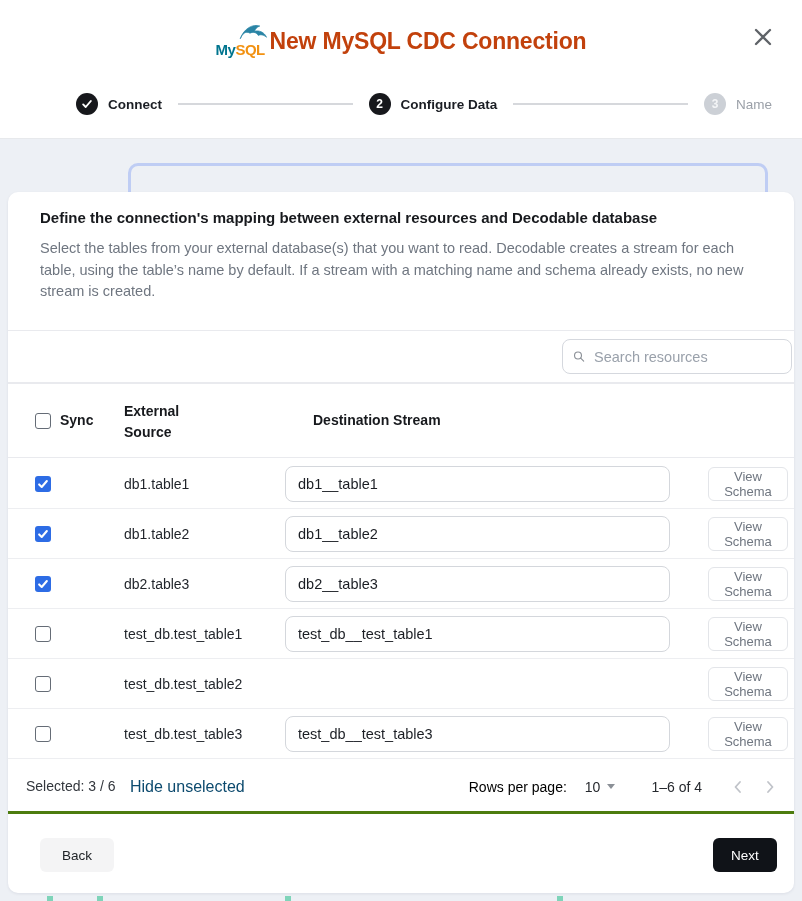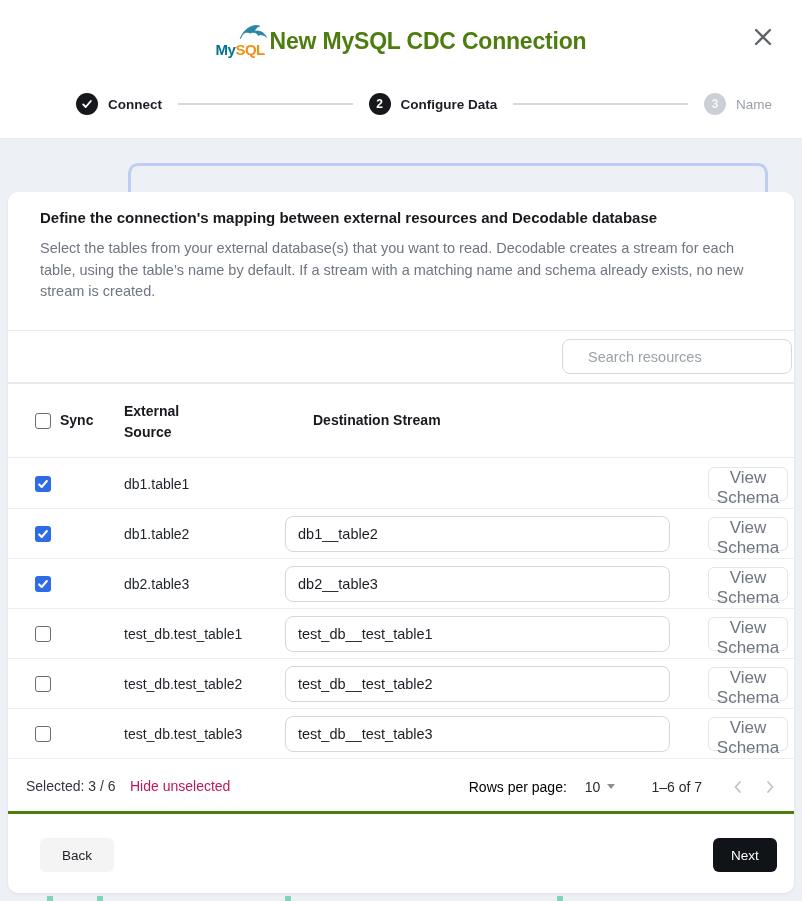--- a/index.html
+++ b/index.html
@@ -8,21 +8,21 @@
   #app { position:relative; width:802px; height:901px; background:#edf0f5; overflow:hidden; }
 
   
   .top-header { position:absolute; left:0; top:0; width:802px; height:139px; background:#ffffff; border-bottom:1px solid #e7e9ec; }
   .title-row { position:absolute; left:0; top:18px; width:100%; height:46px; display:flex; align-items:center; justify-content:center; }
   .mysql-logo { position:relative; width:54px; height:38px; flex:0 0 auto; }
   .mysql-logo .logo-text { position:absolute; left:0; bottom:2px; font-size:15px; font-weight:700; letter-spacing:-0.5px; }
   .mysql-logo .logo-my { color:#00758f; }
   .mysql-logo .logo-sql { color:#f29111; }
   .mysql-logo svg { position:absolute; right:2px; top:0; }
-  .modal-title { font-size:23px; font-weight:700; color:#4d7c0f; letter-spacing:-0.2px; }
+  .modal-title { font-size:23px; font-weight:700; color:#c2410c; letter-spacing:-0.2px; }
   .close-btn { position:absolute; right:26px; top:24px; width:26px; height:26px; cursor:pointer; display:flex; align-items:center; justify-content:center; }
 
   
   .stepper { position:absolute; left:28px; right:30px; top:92px; height:24px; display:flex; align-items:center;padding-left:48px; }
   .step { display:flex; align-items:center; gap:10px; flex:0 0 auto; }
   .step-circle { width:22px; height:22px; border-radius:50%; display:flex; align-items:center; justify-content:center; font-size:12px; font-weight:600; }
   .step-circle.done, .step-circle.active { background:#17181c; color:#ffffff; }
   .step-circle.todo { background:#ccd0d6; color:#f4f5f7; }
   .step-label { font-size:13.5px; font-weight:600; color:#1b1e24; }
   .step-label.todo { color:#9ba0a8; font-weight:500; }
@@ -31,45 +31,45 @@
   
   .blue-card { position:absolute; left:128px; top:163px; width:640px; height:60px; border:3px solid #bfcdf4; border-radius:10px; }
 
   
   .panel { position:absolute; left:8px; top:192px; width:786px; height:701px; background:#ffffff; border-radius:10px; box-shadow:0 1px 3px rgba(20,30,60,0.08); }
   .panel-heading { position:absolute; left:32px; top:17px; font-size:15px; font-weight:700; color:#17191d; }
   .panel-desc { position:absolute; left:32px; top:46px; width:722px; font-size:14.5px; line-height:21.5px; color:#6f7680; }
   .hr { position:absolute; left:0; width:100%; height:1px; background:#e9eaee; }
 
   
-  .search-box { position:absolute; left:554px; top:147px; width:230px; height:35px; border:1px solid #d5d8de; border-radius:8px; background:#fff; display:flex; align-items:center; padding:0 16px; gap:9px; }
+  .search-box { position:absolute; left:554px; top:147px; width:230px; height:35px; border:1px solid #d5d8de; border-radius:8px; background:#fff; display:flex; align-items:center; padding:0 10px; gap:9px; }
   .search-box input { border:none; outline:none; flex:1; font-size:14.5px; color:#1b1e24; font-family:inherit; background:transparent; }
   .search-box input::placeholder { color:#9aa1ab; }
 
   
   .thead { position:absolute; left:0; top:191px; width:100%; height:75px; border-top:1px solid #e9eaee; border-bottom:1px solid #e9eaee; }
   .th-sync { position:absolute; left:52px; top:28px; font-size:14px; font-weight:700; color:#17191d; }
   .th-source { position:absolute; left:116px; top:17px; width:76px; font-size:14px; font-weight:700; color:#17191d; line-height:21px; }
   .th-stream { position:absolute; left:277px; top:28px; font-size:14px; font-weight:700; color:#17191d;margin-left:28px; }
   .cb { position:absolute; left:27px; width:16px; height:16px; border-radius:3px; cursor:pointer; }
   .cb.unchecked { border:1.6px solid #656c76; background:#fff; }
   .cb.checked { background:#2d6ce5; display:flex; align-items:center; justify-content:center; }
   .thead .cb { top:29px; }
 
   .rows { position:absolute; left:0; top:267px; width:100%;text-decoration:underline; }
   .trow { position:relative; width:100%; height:50px; border-bottom:1px solid #edeef1; }
   .trow .cb { top:17px; }
   .row-source { position:absolute; left:116px; top:17px; font-size:14px; color:#1f2329; }
   .row-input { position:absolute; left:277px; top:7px; width:385px; height:36px; border:1px solid #d4d7dc; border-radius:8px; font-size:14.5px; color:#1b1e24; padding:0 12px; font-family:inherit; outline:none; background:#fff; }
-  .row-btn { position:absolute; left:700px; top:8px; width:80px; height:34px; border:1px solid #e3e5e9; background:#fff; border-radius:6px; font-size:17px; color:#6f7680; font-family:inherit; cursor:pointer; }
+  .row-btn { position:absolute; left:700px; top:8px; width:80px; height:34px; border:1px solid #e3e5e9; background:#fff; border-radius:6px; font-size:13px; color:#6f7680; font-family:inherit; cursor:pointer; }
 
   
   .tfoot { position:absolute; left:0; top:567px; width:100%; height:55px; border-bottom:3px solid #4d7c0f; }
   .selected-text { position:absolute; left:18px; top:19px; font-size:14px; color:#32363c; }
-  .hide-link { position:absolute; left:122px; top:19px; font-size:14px; color:#be185d; cursor:pointer; }
+  .hide-link { position:absolute; left:122px; top:19px; font-size:16px; color:#0c4a6e; cursor:pointer; }
   .foot-right { position:absolute; right:8px; top:0; height:55px; display:flex; align-items:center; gap:0; }
   .rpp-label { font-size:14px; color:#000000; }
   .rpp-select { display:flex; align-items:center; gap:7px; margin-left:18px; cursor:pointer; }
   .rpp-value { font-size:14px; color:#26292e; }
   .caret { width:0; height:0; border-left:4.5px solid transparent; border-right:4.5px solid transparent; border-top:5.5px solid #8b9097; }
   .range-text { font-size:14px; color:#26292e; margin-left:36px; }
   .pager { display:flex; align-items:center; margin-left:20px; }
   .pager .chev { width:32px; height:32px; display:flex; align-items:center; justify-content:center; cursor:default; }
 
   
@@ -148,20 +148,21 @@
     </div>
 
     <div class="rows" id="rows-container">
   <div class="trow">
     <span class="cb checked">
             <svg width="12" height="12" viewBox="0 0 14 14">
               <path d="M2.5,7.5 L5.5,10.5 L11.5,3.5" fill="none" stroke="#ffffff" stroke-width="2.4" stroke-linecap="round" stroke-linejoin="round"></path>
             </svg>
           </span>
     <span class="row-source">db1.table1</span>
+    <input class="row-input" type="text" value="db1__table1" style="">
     <button class="row-btn">View Schema</button>
   </div>
 
   <div class="trow">
     <span class="cb checked">
             <svg width="12" height="12" viewBox="0 0 14 14">
               <path d="M2.5,7.5 L5.5,10.5 L11.5,3.5" fill="none" stroke="#ffffff" stroke-width="2.4" stroke-linecap="round" stroke-linejoin="round"></path>
             </svg>
           </span>
     <span class="row-source">db1.table2</span>
@@ -183,42 +184,41 @@
   <div class="trow">
     <span class="cb unchecked"></span>
     <span class="row-source">test_db.test_table1</span>
     <input class="row-input" type="text" value="test_db__test_table1" style="">
     <button class="row-btn">View Schema</button>
   </div>
 
   <div class="trow">
     <span class="cb unchecked"></span>
     <span class="row-source">test_db.test_table2</span>
-    <input class="row-input" type="text" value="test_db__test_table2" style="">
     <button class="row-btn">View Schema</button>
   </div>
 
   <div class="trow">
     <span class="cb unchecked"></span>
     <span class="row-source">test_db.test_table3</span>
     <input class="row-input" type="text" value="test_db__test_table3" style="">
     <button class="row-btn">View Schema</button>
   </div>
 </div>
 
     <div class="tfoot">
       <div class="selected-text">Selected: 3 / 6</div>
       <div class="hide-link">Hide unselected</div>
       <div class="foot-right">
         <div class="rpp-label">Rows per page:</div>
         <div class="rpp-select">
           <span class="rpp-value">10</span>
           <span class="caret"></span>
         </div>
-        <div class="range-text">1–6 of 7</div>
+        <div class="range-text">1–6 of 4</div>
         <div class="pager">
           <span class="chev">
             <svg width="16" height="16" viewBox="0 0 16 16">
                 <path d="M10,3 L5.5,8 L10,13" fill="none" stroke="#c0c3c9" stroke-width="1.8" stroke-linecap="round" stroke-linejoin="round"></path>
               </svg>
           </span>
           <span class="chev">
             <svg width="16" height="16" viewBox="0 0 16 16">
                 <path d="M6,3 L10.5,8 L6,13" fill="none" stroke="#c0c3c9" stroke-width="1.8" stroke-linecap="round" stroke-linejoin="round"></path>
               </svg>

